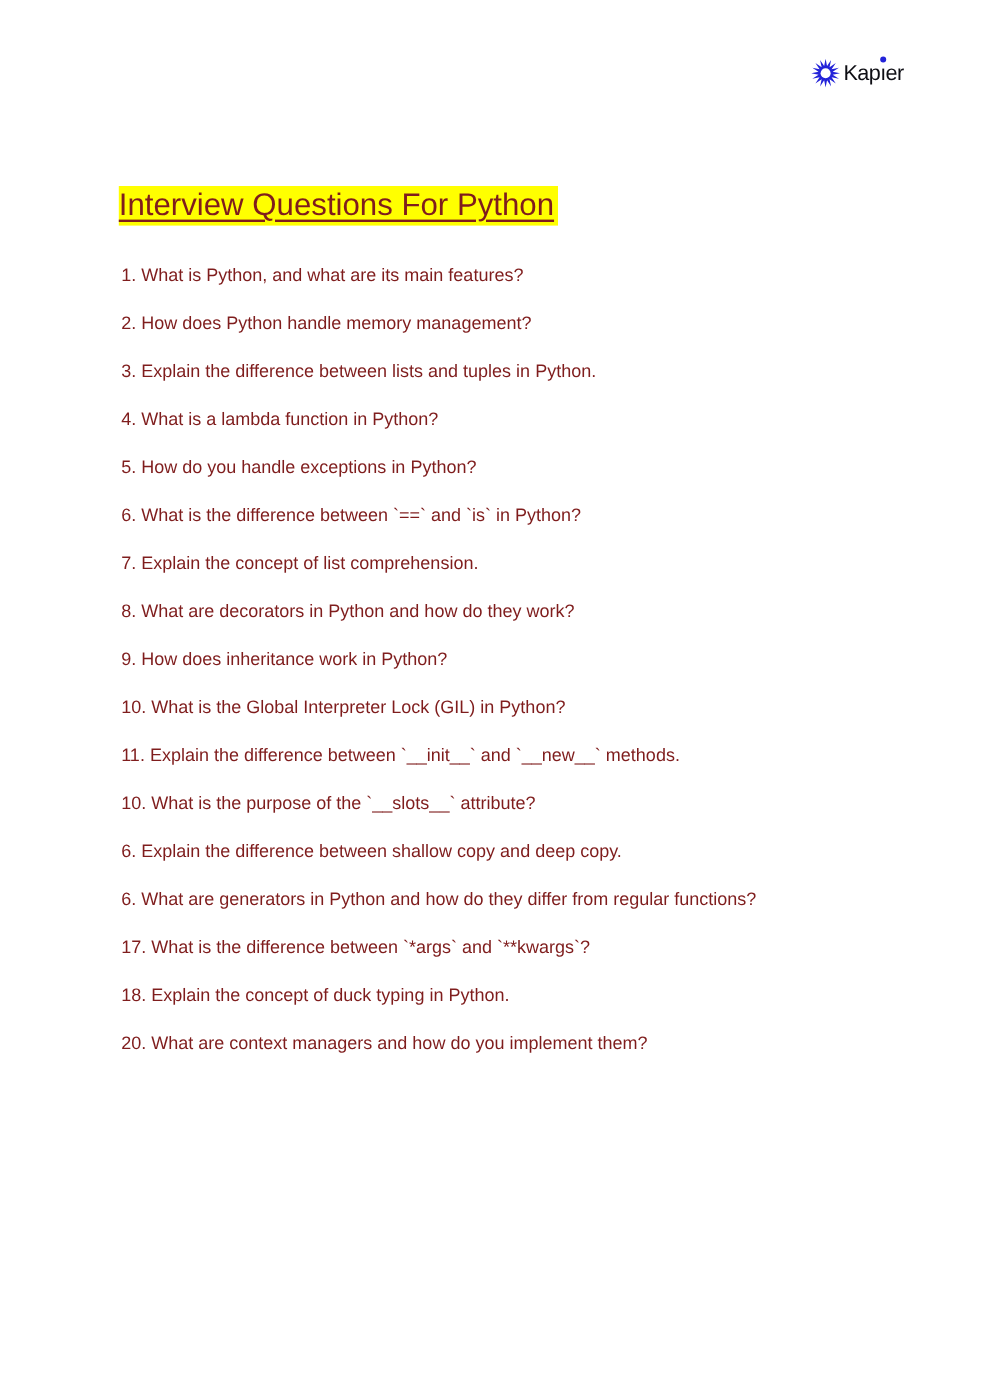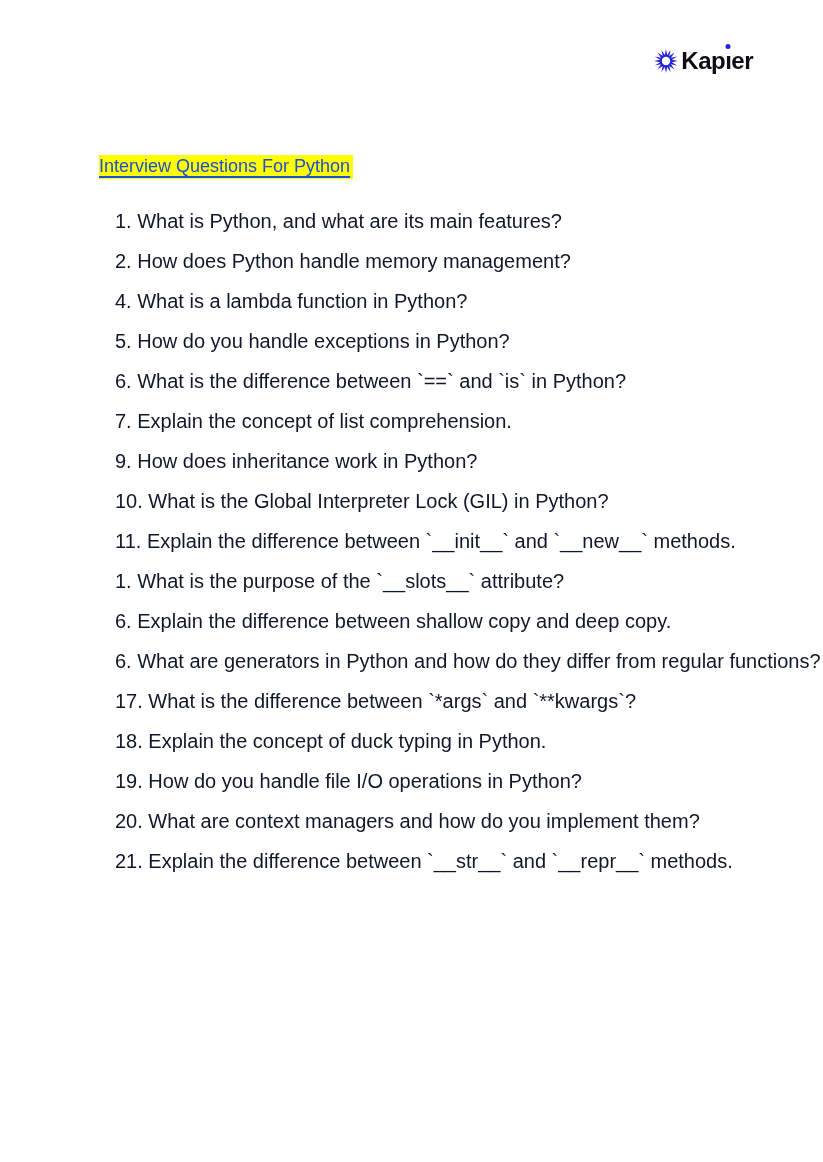--- a/index.html
+++ b/index.html
@@ -15,22 +15,22 @@
   .logo {
     position: absolute;
     top: 49px;
     right: 70px;
     display: flex;
     align-items: center;
     gap: 3px;
   }
   .logo-icon { width: 24px; height: 24px; display: block; }
   .logo-text {
-    font-size: 24px;
-    font-weight: 700;
+    font-size: 18px;
+    font-weight: 400;
     color: #0e0e14;
     letter-spacing: -0.5px;
     line-height: 1;
     white-space: nowrap;
   }
   .logo-i { position: relative; display: inline-block; }
   .logo-i::after {
     content: "";
     position: absolute;
     top: -5px;
@@ -43,35 +43,35 @@
   }
   .content {
     position: absolute;
     top: 155px;
     left: 99px;
     width: 660px;
   }
   .doc-title {
     display: inline-block;
     margin: 0 0 33px 0;
-    font-size: 18px;
+    font-size: 26px;
     font-weight: 400;
     line-height: 1.12;
-    color: #1d4ed8;
+    color: #7f1d1d;
     background: var(--highlight, #ffff00);
     text-decoration: underline;
     text-decoration-thickness: 2px;
     text-underline-offset: 4px;
     padding: 1px 3px 3px 0;
   }
   .question {
-    margin: 0 0 22px 16px;
-    font-size: 20px;
+    margin: 0 0 22px 2px;
+    font-size: 15px;
     line-height: 18px;
-    color: #0f172a;
+    color: #7f1d1d;
     white-space: nowrap;
   }
 </style>
 </head>
 <body>
 
 <div class="page">
 
   <div class="logo">
     <svg class="logo-icon" viewBox="0 0 24 24" aria-hidden="true">
@@ -79,30 +79,30 @@
       <circle cx="12" cy="12" r="4.2" fill="#ffffff"></circle>
     </svg>
     <span class="logo-text"><span>Kap</span><span class="logo-i">ı</span><span>er</span></span>
   </div>
 
   <div class="content">
     <h1 class="doc-title">Interview Questions For Python</h1>
 
     <p class="question">1. What is Python, and what are its main features?</p>
     <p class="question">2. How does Python handle memory management?</p>
+    <p class="question">3. Explain the difference between lists and tuples in Python.</p>
     <p class="question">4. What is a lambda function in Python?</p>
     <p class="question">5. How do you handle exceptions in Python?</p>
     <p class="question">6. What is the difference between `==` and `is` in Python?</p>
     <p class="question">7. Explain the concept of list comprehension.</p>
+    <p class="question">8. What are decorators in Python and how do they work?</p>
     <p class="question">9. How does inheritance work in Python?</p>
     <p class="question">10. What is the Global Interpreter Lock (GIL) in Python?</p>
     <p class="question">11. Explain the difference between `__init__` and `__new__` methods.</p>
-    <p class="question">1. What is the purpose of the `__slots__` attribute?</p>
+    <p class="question">10. What is the purpose of the `__slots__` attribute?</p>
     <p class="question">6. Explain the difference between shallow copy and deep copy.</p>
     <p class="question">6. What are generators in Python and how do they differ from regular functions?</p>
     <p class="question">17. What is the difference between `*args` and `**kwargs`?</p>
     <p class="question">18. Explain the concept of duck typing in Python.</p>
-    <p class="question">19. How do you handle file I/O operations in Python?</p>
     <p class="question">20. What are context managers and how do you implement them?</p>
-    <p class="question">21. Explain the difference between `__str__` and `__repr__` methods.</p>
   </div>
 
 </div>
 
 </body></html>

